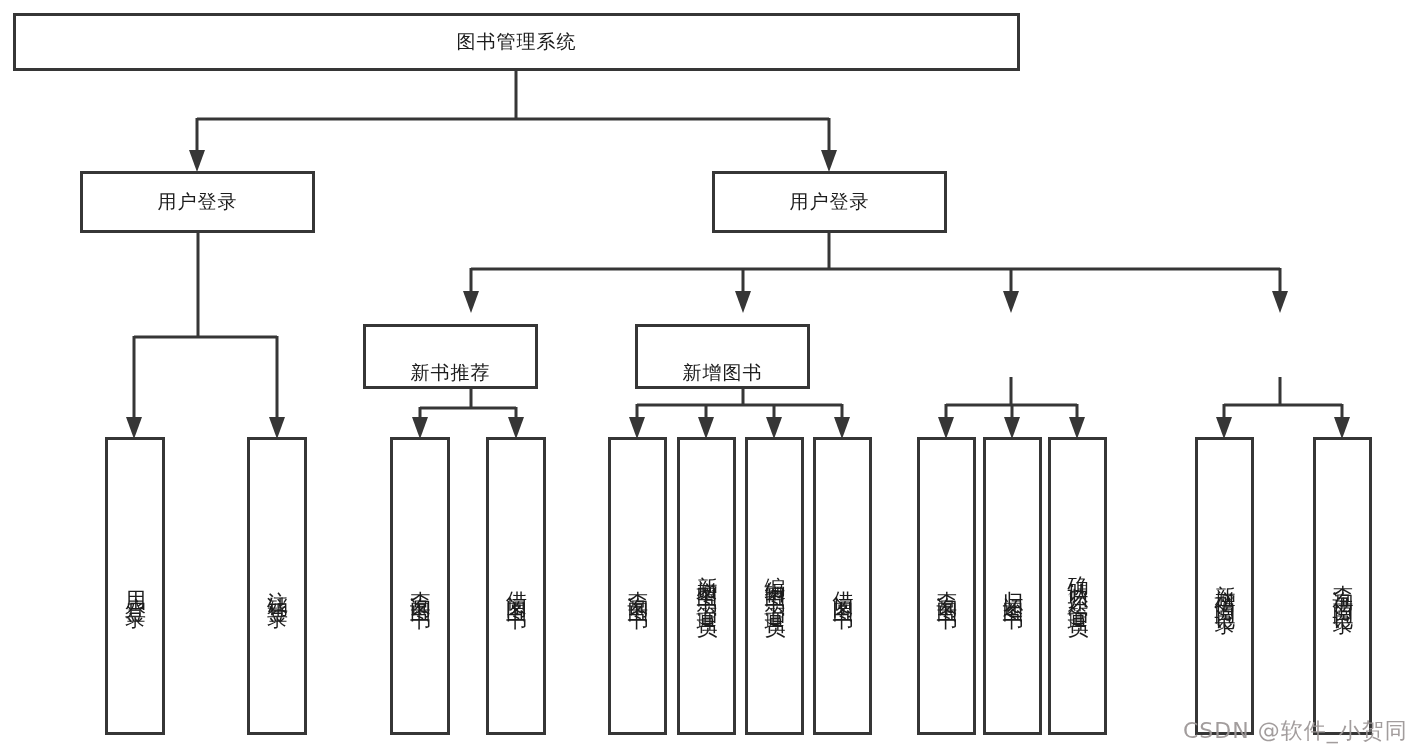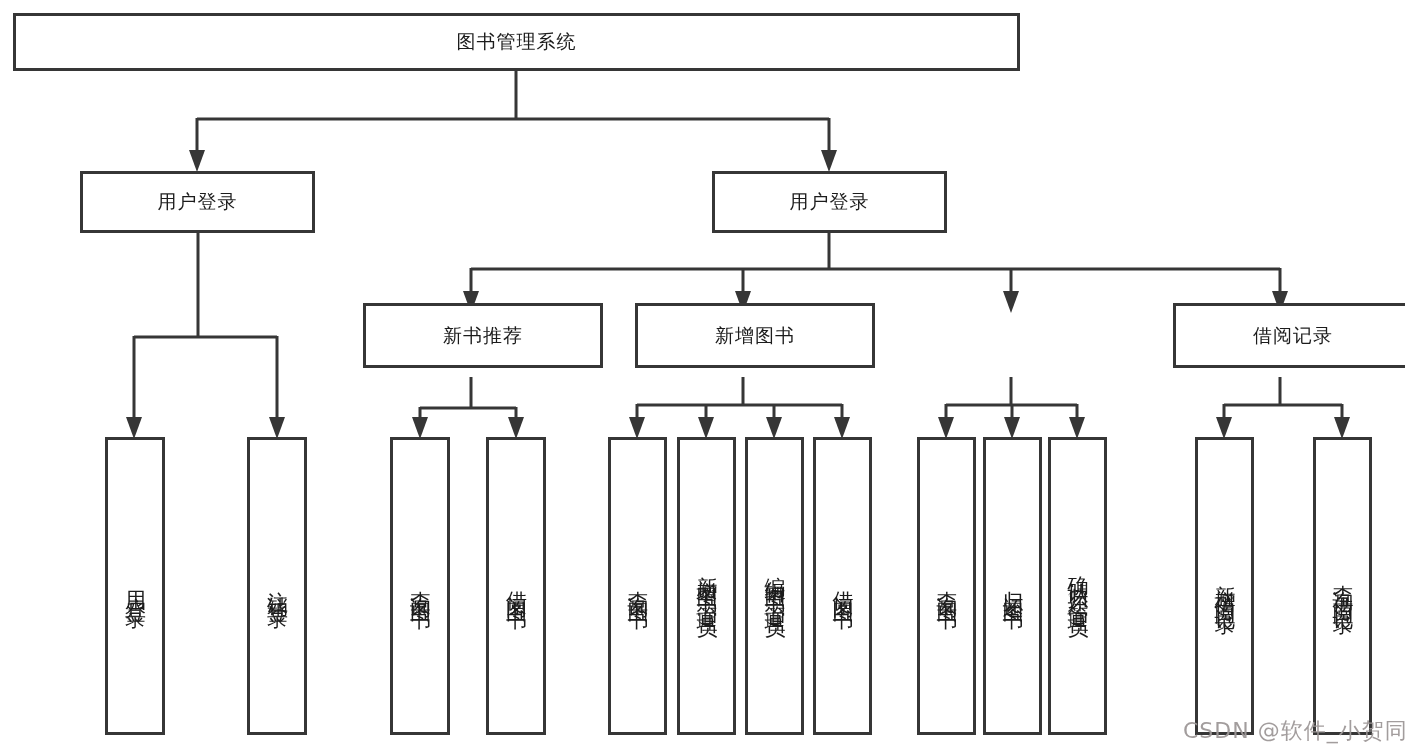--- a/index.html
+++ b/index.html
@@ -44,21 +44,21 @@
     font-size: 21px;
     letter-spacing: 6px;
     line-height: 1.1;
   }
   
   .n-root   { left: 13px;   top: 13px;  width: 1007px; height: 58px; }
   
   .n-login  { left: 80px;   top: 171px; width: 235px;  height: 62px; }
   .n-mgmt   { left: 712px;  top: 171px; width: 235px;  height: 62px; }
   
-  .n-l3     { top: 303px; width: 240px; height: 65px; }
+  .n-l3     { top: 324px; width: 175px; height: 65px; align-items: flex-end; }
   .n-newbk  { left: 363px;  }
   .n-borrow { left: 635px;  }
   .n-curr   { left: 903px;  }
   .n-record { left: 1173px; }
   
   .n-leaf   { top: 437px; width: 60px; height: 298px; }
   .lf-a1 { left: 105px; }
   .lf-a2 { left: 247px; }
   .lf-b1 { left: 390px; }
   .lf-b2 { left: 486px; }
@@ -138,23 +138,20 @@
   <div class="box n-mgmt">
     <span class="h-label">用户登录</span>
   </div>
 
   <div class="box n-l3 n-newbk">
     <span class="h-label">新书推荐</span>
   </div>
   <div class="box n-l3 n-borrow">
     <span class="h-label">新增图书</span>
   </div>
-  <div class="box n-l3 n-record">
-    <span class="h-label">借阅记录</span>
-  </div>
 
   <div class="box n-leaf lf-a1">
     <span class="leaf">用户登录</span>
   </div>
   <div class="box n-leaf lf-a2">
     <span class="leaf">注销登录</span>
   </div>
 
   <div class="box n-leaf lf-b1">
     <span class="leaf">查询图书</span>

